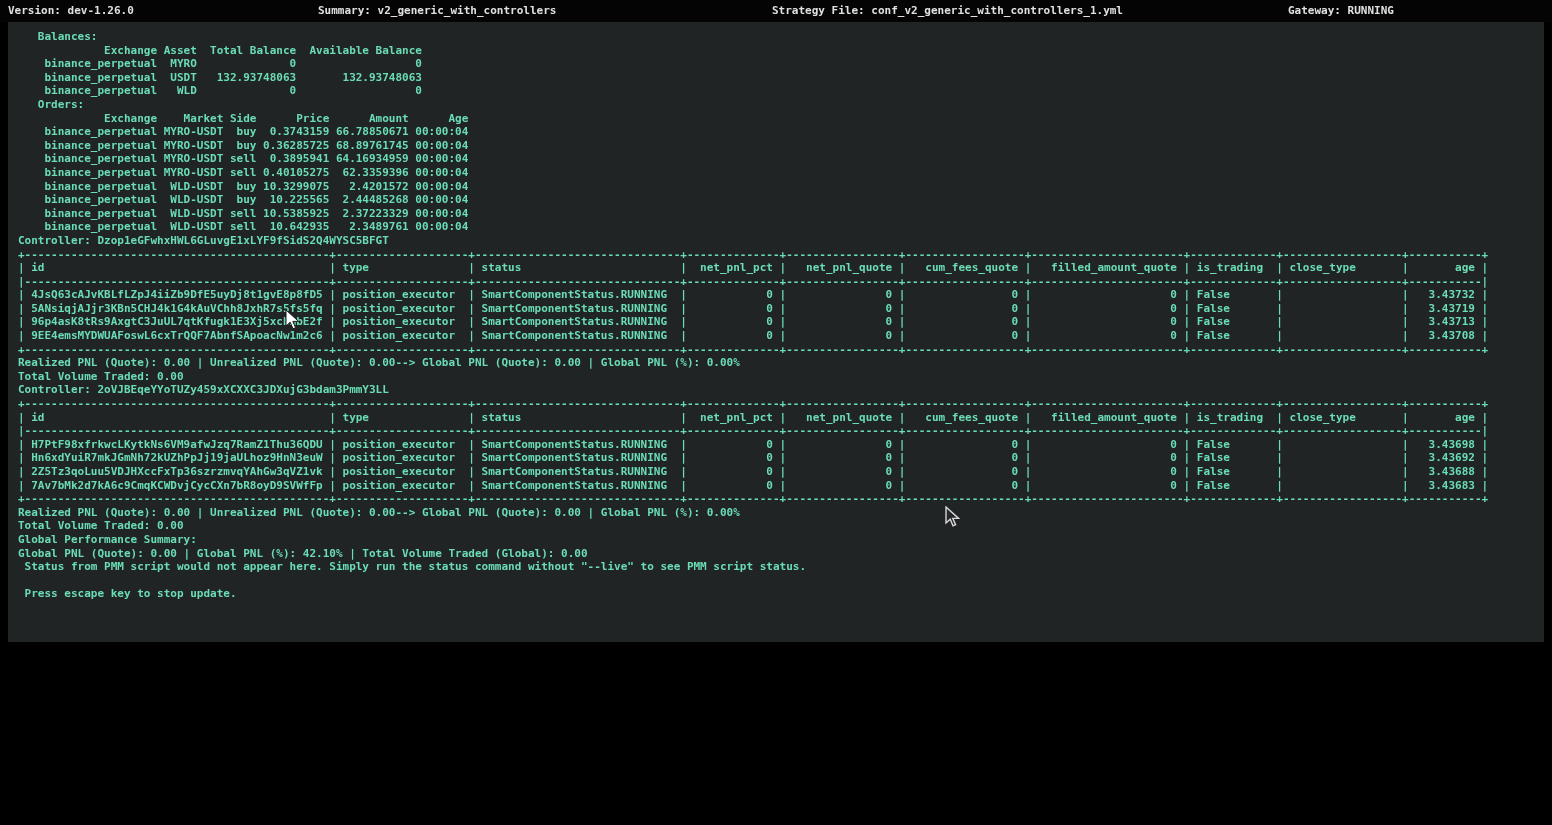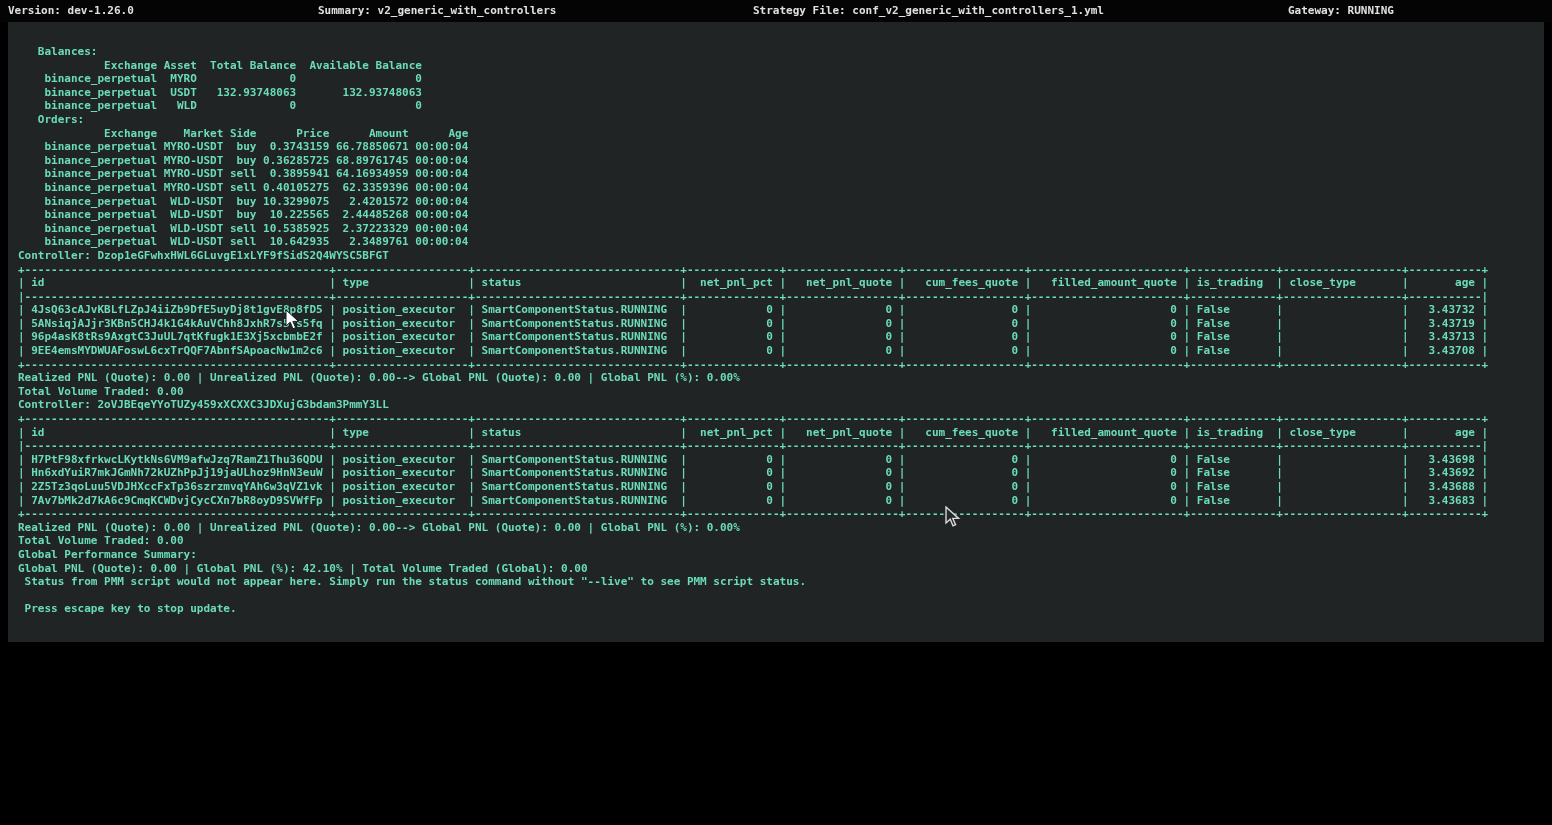--- a/index.html
+++ b/index.html
@@ -1,22 +1,22 @@
 <!DOCTYPE html>
 <html style="--bg: #212424; --tbbg: #040404; --tbtext: #e0e0e0; --green: #6adcb6;"><head>
 <meta charset="utf-8">
 <style>
   html,body{margin:0;padding:0;width:1552px;height:825px;background:#000;overflow:hidden;}
   .screen{position:absolute;left:0;top:0;width:1552px;height:649px;
           font-family:"DejaVu Sans Mono","Liberation Mono",monospace;font-size:11px;font-weight:bold;}
   .pane{position:absolute;left:8px;top:0;right:8px;bottom:7px;background:var(--bg,#212424);}
   .topbar{position:absolute;left:0;top:0;width:1552px;height:22px;background:var(--tbbg,#040404);z-index:5;}
   .tb{position:absolute;top:4px;color:var(--tbtext,#e0e0e0);white-space:pre;}
-  .tb.v{left:8px}.tb.s{left:318px}.tb.f{left:753px}.tb.g{left:1288px}
-  .content{position:absolute;left:18px;top:45px;z-index:2;}
+  .tb.v{left:8px}.tb.s{left:318px}.tb.f{left:772px}.tb.g{left:1288px}
+  .content{position:absolute;left:18px;top:30px;z-index:2;}
   pre.sec{margin:0;font:inherit;line-height:13.6px;color:var(--green,#6adcb6);white-space:pre;}
   .gap1{margin-top:13.6px;}
   .gap2{margin-top:27.2px;}
   .gap3{margin-top:40.8px;}
   .cursor{position:absolute;z-index:9;}
   .cursor.c1{left:284px;top:309px;}
   .cursor.c2{left:944px;top:506px;}
 </style>
 </head>
 <body>

